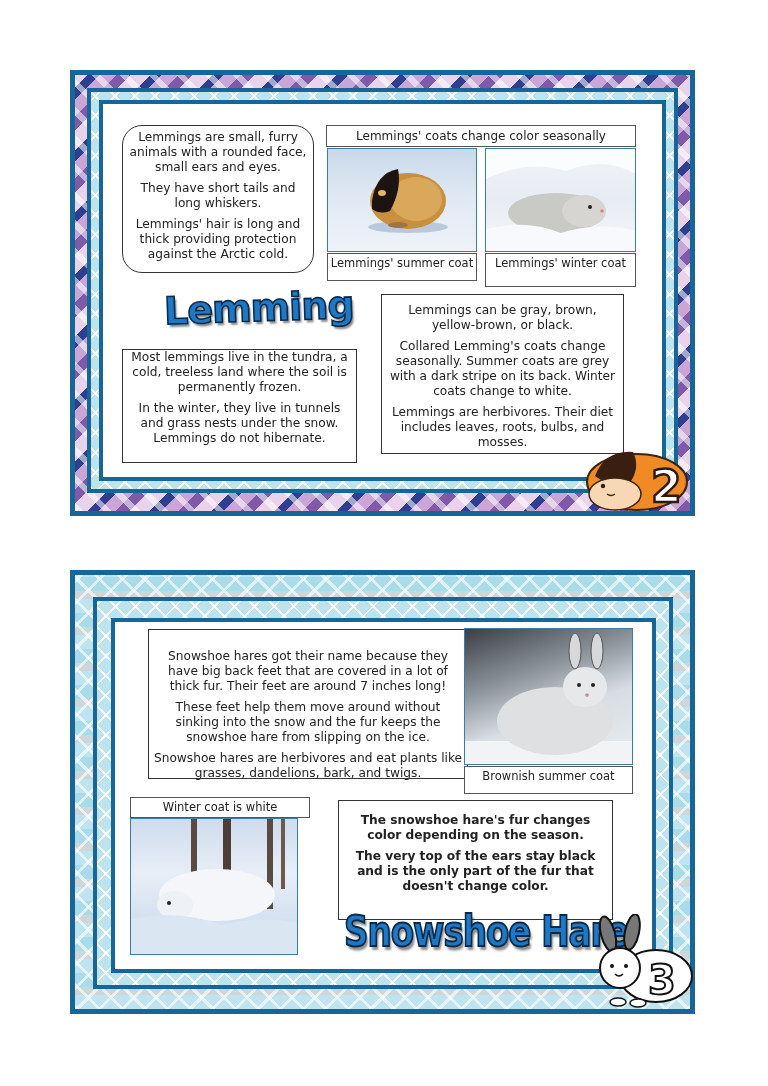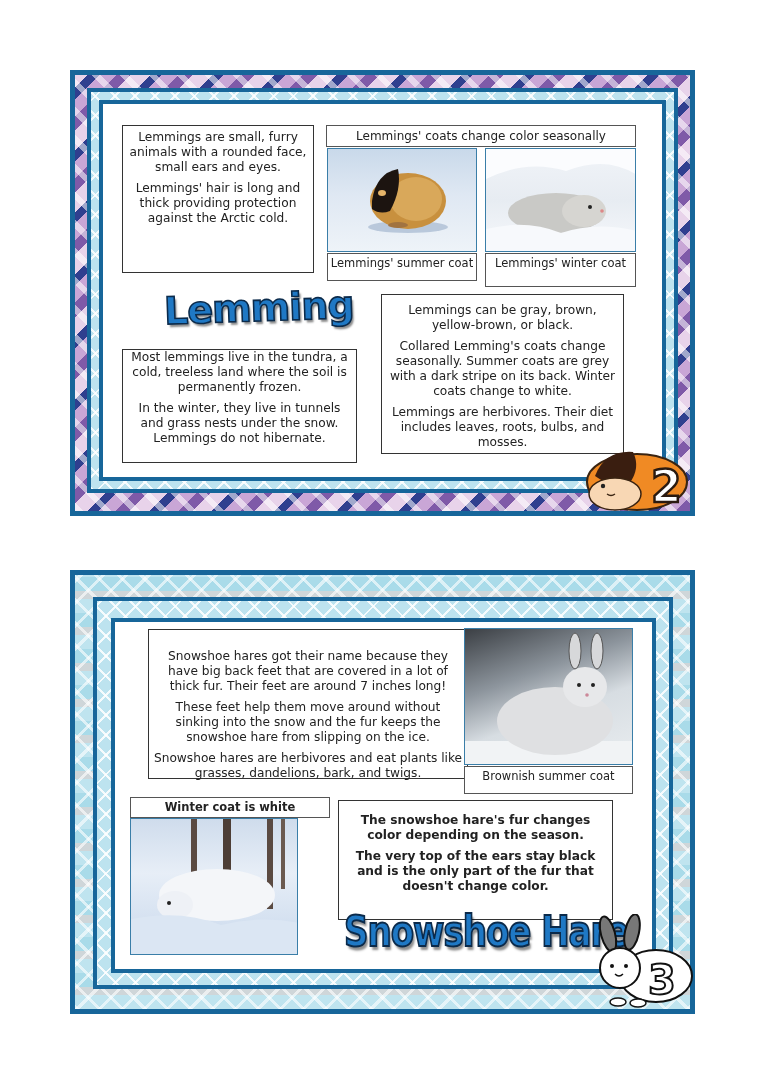--- a/index.html
+++ b/index.html
@@ -32,22 +32,23 @@
 </style>
 </head>
 <body>
 
 <div class="card card1">
   <div class="frame2" style="left:12px;top:13px;width:591px;height:405px;">
     <div class="inner" style="left:8px;top:8px;width:567px;height:381px;"></div>
   </div>
 </div>
 
-<div class="tbox" style="left:122px;top:125px;width:192px;height:148px;padding-top:4px;">
+<div class="tbox" style="left:122px;top:125px;width:192px;height:148px;padding-top:4px;border-radius:20px;">
   <p>Lemmings are small, furry animals with a rounded face, small ears and eyes.</p>
+  <p>They have short tails and long whiskers.</p>
   <p>Lemmings' hair is long and thick providing protection against the Arctic cold.</p>
 </div>
 
 <div class="label" style="left:326px;top:125px;width:310px;height:22px;line-height:20px;font-size:12px;">Lemmings' coats change color seasonally</div>
 
 <div class="photo" style="left:327px;top:148px;width:150px;height:104px;background:linear-gradient(180deg,#c9d9ea 0%,#dfe8f3 45%,#eef3f8 100%);">
   <svg width="150" height="104" viewBox="0 0 150 104">
     <ellipse cx="80" cy="78" rx="40" ry="6" fill="#b9c8db"></ellipse>
     <ellipse cx="80" cy="52" rx="38" ry="28" fill="#c8903e"></ellipse>
     <ellipse cx="88" cy="50" rx="26" ry="22" fill="#d9a85a"></ellipse>
@@ -111,21 +112,21 @@
     <ellipse cx="120" cy="58" rx="22" ry="20" fill="#e7e8ea"></ellipse>
     <ellipse cx="110" cy="22" rx="6" ry="18" fill="#d7d8da" stroke="#555" stroke-width="1"></ellipse>
     <ellipse cx="132" cy="22" rx="6" ry="18" fill="#d7d8da" stroke="#555" stroke-width="1"></ellipse>
     <circle cx="114" cy="56" r="2" fill="#222"></circle>
     <circle cx="128" cy="56" r="2" fill="#222"></circle>
     <circle cx="122" cy="66" r="1.8" fill="#c89"></circle>
   </svg>
 </div>
 <div class="label" style="left:464px;top:766px;width:169px;height:28px;line-height:18px;">Brownish summer coat</div>
 
-<div class="label" style="left:130px;top:797px;width:200px;height:21px;font-weight:bold;">Winter coat is white</div>
+<div class="label" style="left:130px;top:797px;width:180px;height:21px;">Winter coat is white</div>
 <div class="photo" style="left:130px;top:818px;width:168px;height:137px;background:linear-gradient(180deg,#cfdcec 0%,#e7eef7 40%,#c8d8ec 100%);">
   <svg width="168" height="137" viewBox="0 0 168 137">
     <rect x="60" y="0" width="6" height="70" fill="#5a4a42"></rect>
     <rect x="92" y="0" width="8" height="80" fill="#4d3e36"></rect>
     <rect x="136" y="0" width="6" height="90" fill="#5a4a42"></rect>
     <rect x="150" y="0" width="4" height="70" fill="#6b5a50"></rect>
     <ellipse cx="86" cy="76" rx="58" ry="26" fill="#f4f6f9"></ellipse>
     <ellipse cx="44" cy="86" rx="18" ry="14" fill="#eef1f6"></ellipse>
     <circle cx="38" cy="84" r="2" fill="#222"></circle>
     <path d="M0 100 Q50 90 90 106 Q130 96 168 104 L168 137 L0 137 Z" fill="#dbe6f3"></path>

